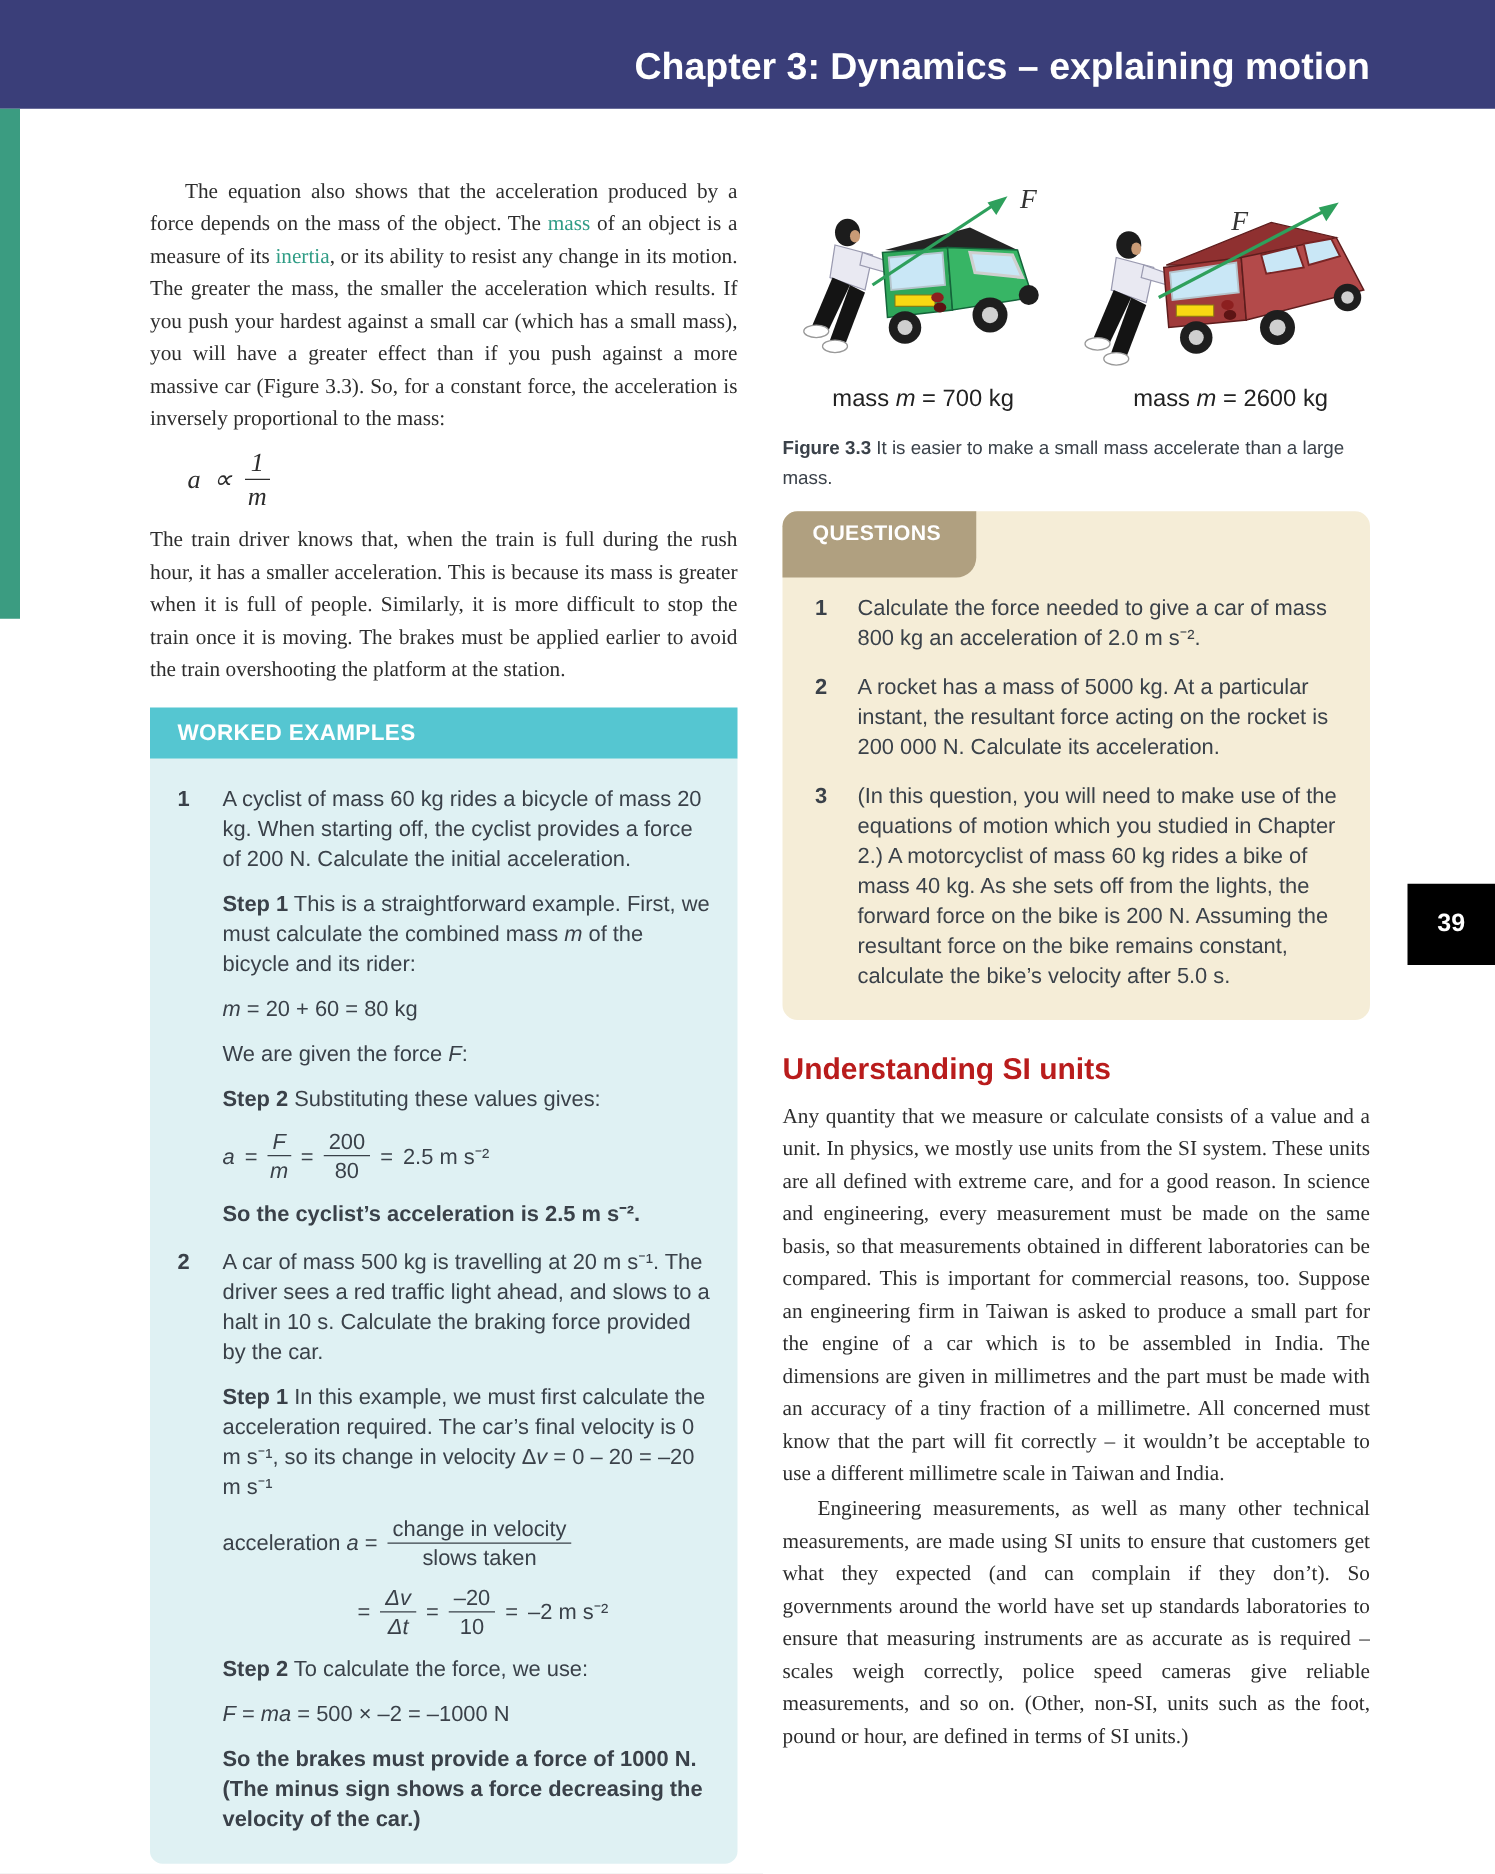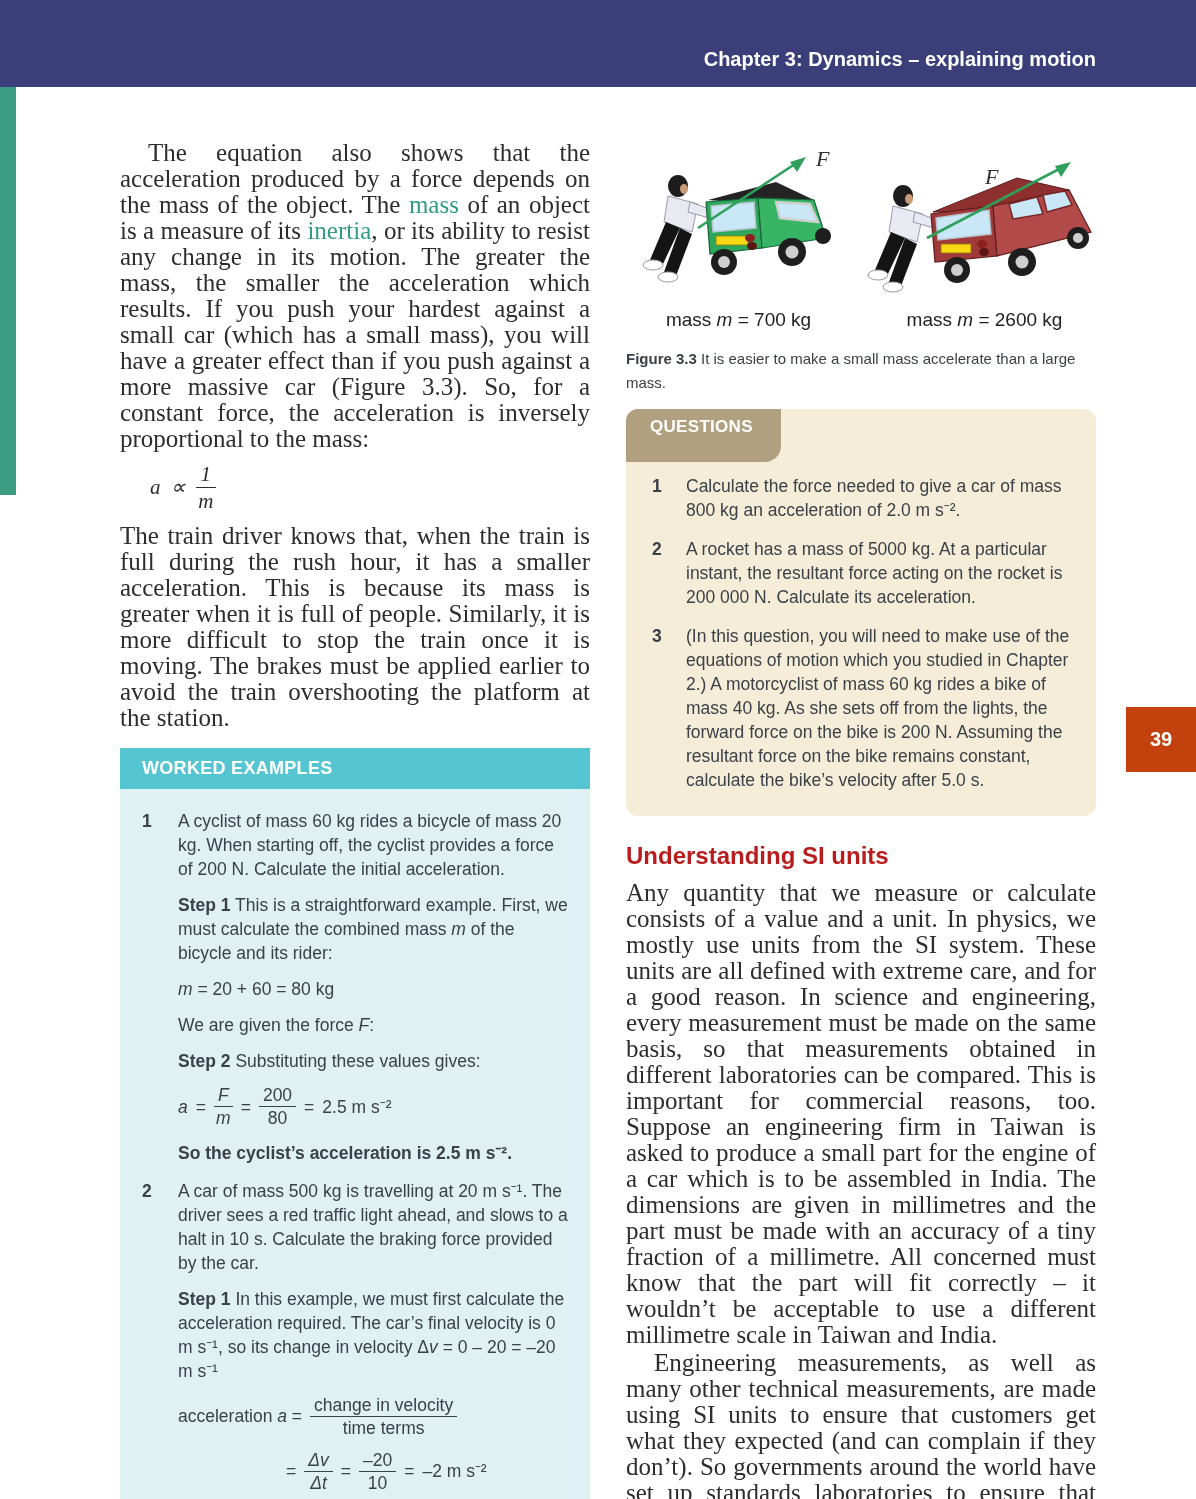--- a/index.html
+++ b/index.html
@@ -1,30 +1,30 @@
 <!DOCTYPE html>
 <html><head>
 <meta charset="utf-8">
 <style>
   html,body{margin:0;padding:0;background:#e8e8e8;}
   .page{position:relative;width:1196px;height:1499px;background:#ffffff;overflow:hidden;
         font-family:"Liberation Serif",serif;color:#2d2d2d;}
   
   .header{position:absolute;top:0;left:0;width:100%;height:87px;background:#3A3E79;}
   .header-title{position:absolute;right:100px;bottom:16px;color:#ffffff;
-    font-family:"Liberation Sans",sans-serif;font-weight:bold;font-size:20px;margin-left:28px;}
+    font-family:"Liberation Sans",sans-serif;font-weight:bold;font-size:30px;margin-left:28px;}
   .accent-bar{position:absolute;left:0;top:87px;width:16px;height:408px;background:#3B9C81;}
-  .page-tab{position:absolute;right:0;top:707px;width:70px;height:65px;background:#c2410c;
+  .page-tab{position:absolute;right:0;top:707px;width:70px;height:65px;background:#000000;
     color:#fff;display:flex;align-items:center;justify-content:center;
     font-family:"Liberation Sans",sans-serif;font-weight:bold;font-size:20px;}
   
   .col{position:absolute;top:140px;width:470px;}
   .col-left{left:120px;}
   .col-right{left:626px;}
-  .body-p{font-size:25px;line-height:26px;text-align:justify;margin:0 0 2px 0;}
+  .body-p{font-size:17px;line-height:26px;text-align:justify;margin:0 0 2px 0;}
   .body-p.indent{text-indent:28px;}
   .it{font-style:italic;}
   .bd{font-weight:bold;}
   .term{color:#2F9C85;}
   
   .eq-serif{display:flex;align-items:center;gap:10px;font-size:21px;font-style:italic;
     margin:10px 0 10px 30px;}
   .frac{display:inline-flex;flex-direction:column;align-items:center;line-height:1.15;}
   .frac .num{border-bottom:1.4px solid #2d2d2d;padding:0 5px 1px;}
   .frac .den{padding-top:1px;}
@@ -124,21 +124,21 @@
 
         <div class="num-item">
           <div class="item-no">2</div>
           <div class="item-body">
             <p><span>A car of mass 500 kg is travelling at 20 m s⁻¹. The driver sees a red traffic light ahead, and slows to a halt in 10 s. Calculate the braking force provided by the car.</span></p>
             <p><span class="bd">Step 1</span><span>  In this example, we must first calculate the acceleration required. The car’s final velocity is 0 m s⁻¹, so its change in velocity Δ</span><span class="it">v</span><span> = 0 – 20 = –20 m s⁻¹</span></p>
             <div class="eqrow">
               <span><span>acceleration </span><span class="it">a</span><span> = </span></span>
               <span class="frac">
                 <span class="num">change in velocity</span>
-                <span class="den">time terms</span>
+                <span class="den">slows taken</span>
               </span>
             </div>
             <div class="eqrow indent2">
               <span>=</span>
               <span class="frac">
                 <span class="num it">Δv</span>
                 <span class="den it">Δt</span>
               </span>
               <span>=</span>
               <span class="frac">

